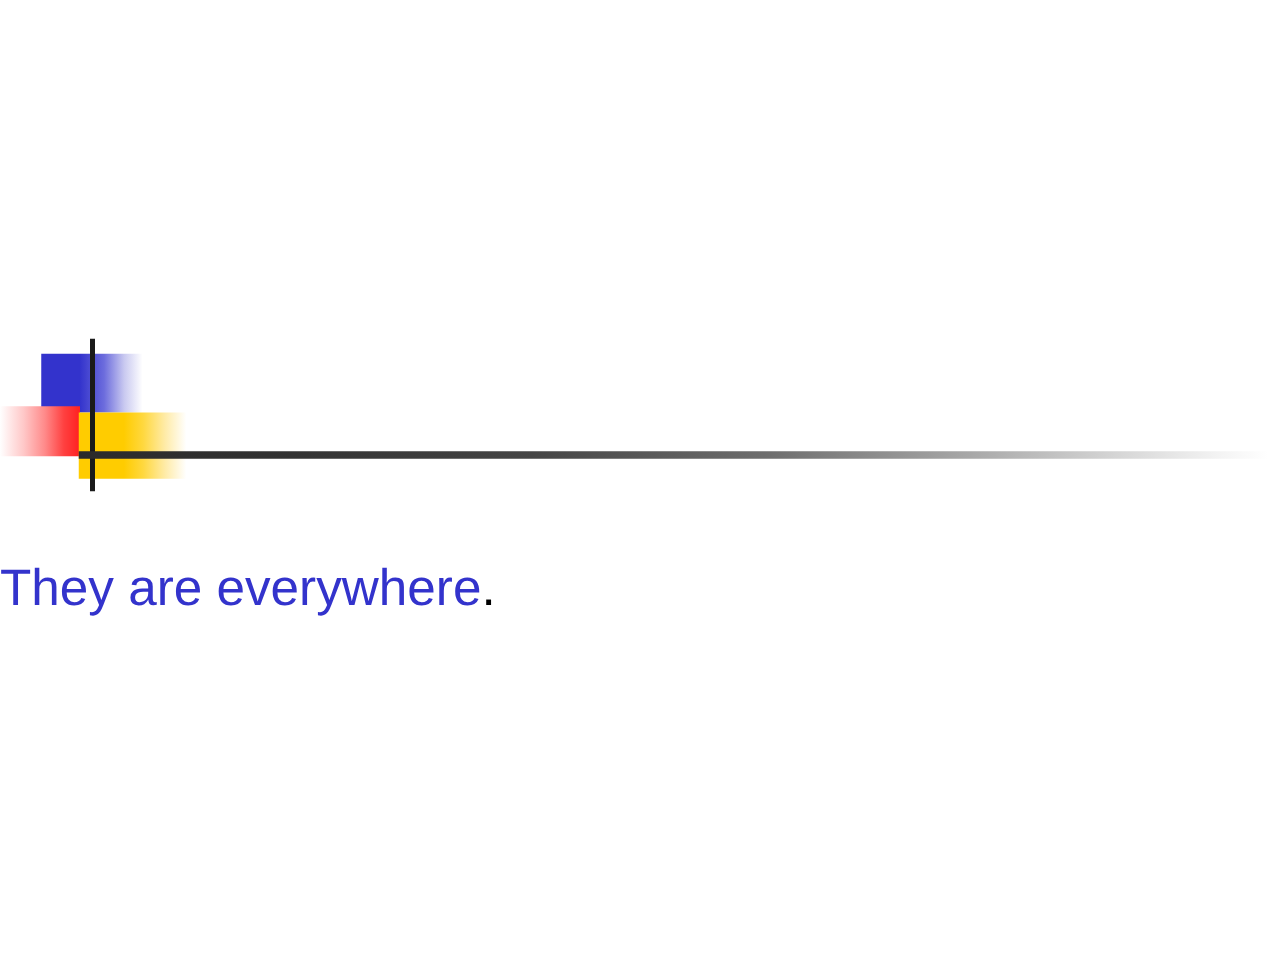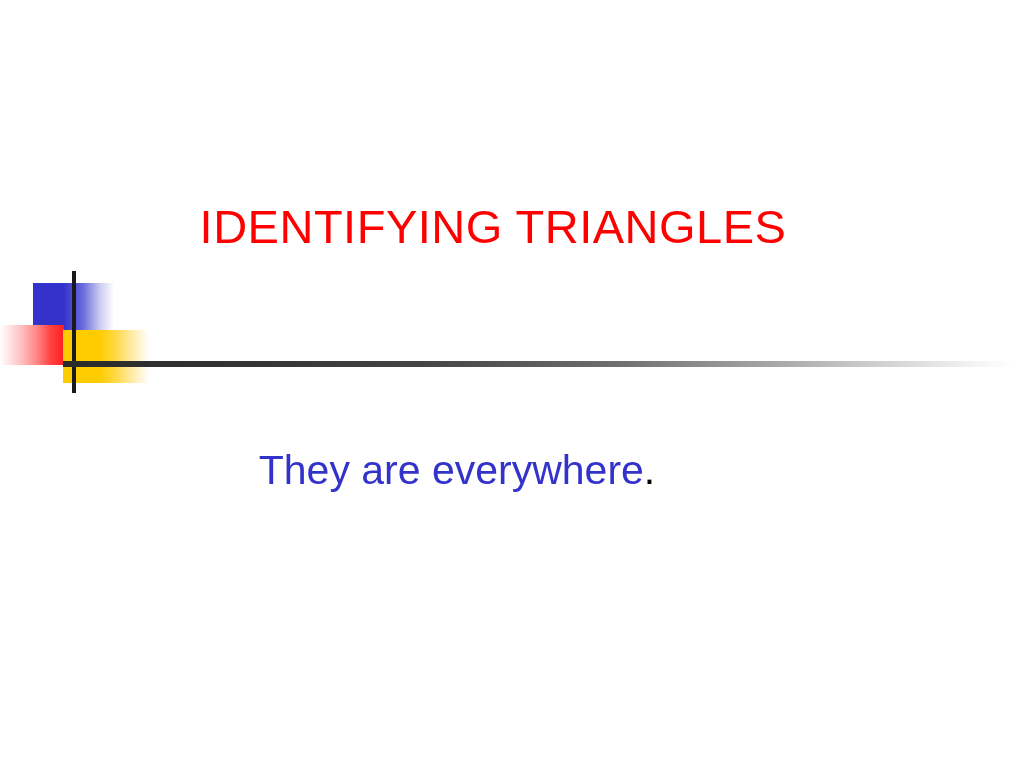--- a/index.html
+++ b/index.html
@@ -112,41 +112,40 @@
                 #f4f4f4 96%,
                 #ffffff 100%);
   }
 
   
   #subtitle {
     position: absolute;
     left: 0;
     top: 450px;
     width: 920px;
-    text-align: center;
+    text-align: left;
     font-family: "Liberation Sans", sans-serif;
     font-size: 41px;
     font-weight: 400;
     line-height: 1.0;
     color: #3333cc;
     white-space: nowrap;
     padding-right: 6px;
     box-sizing: border-box;
   }
 
   #subtitle .period {
     color: #000000;
   }
 </style>
 </head>
 <body>
 
 <div id="slide">
 
-  <div id="title">IDENTIFYING TRIANGLES</div>
 
   <div id="decor">
     <div class="blue-block"></div>
     <div class="red-block"></div>
     <div class="yellow-block"></div>
     <div class="v-line"></div>
     <div class="h-line"></div>
   </div>
 
   <div id="subtitle"><span>They are everywhere</span><span class="period">.</span></div>

